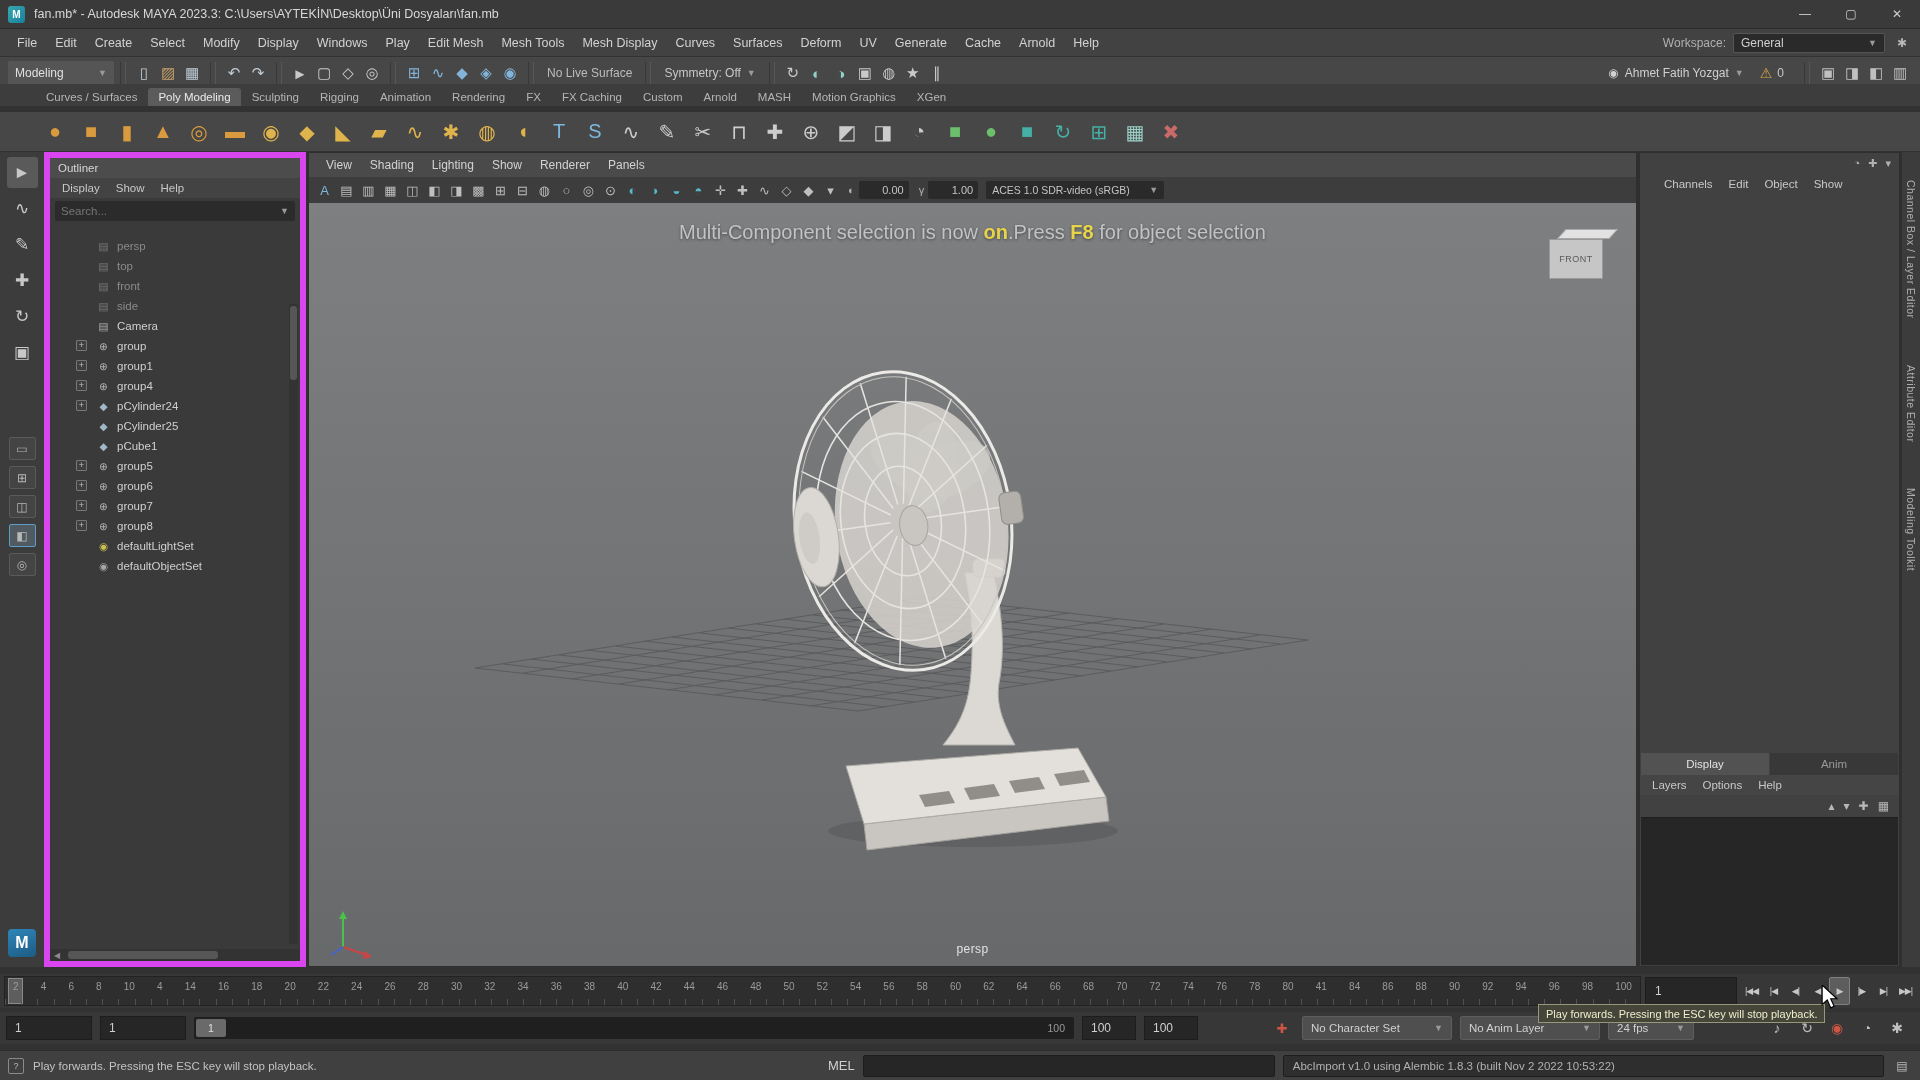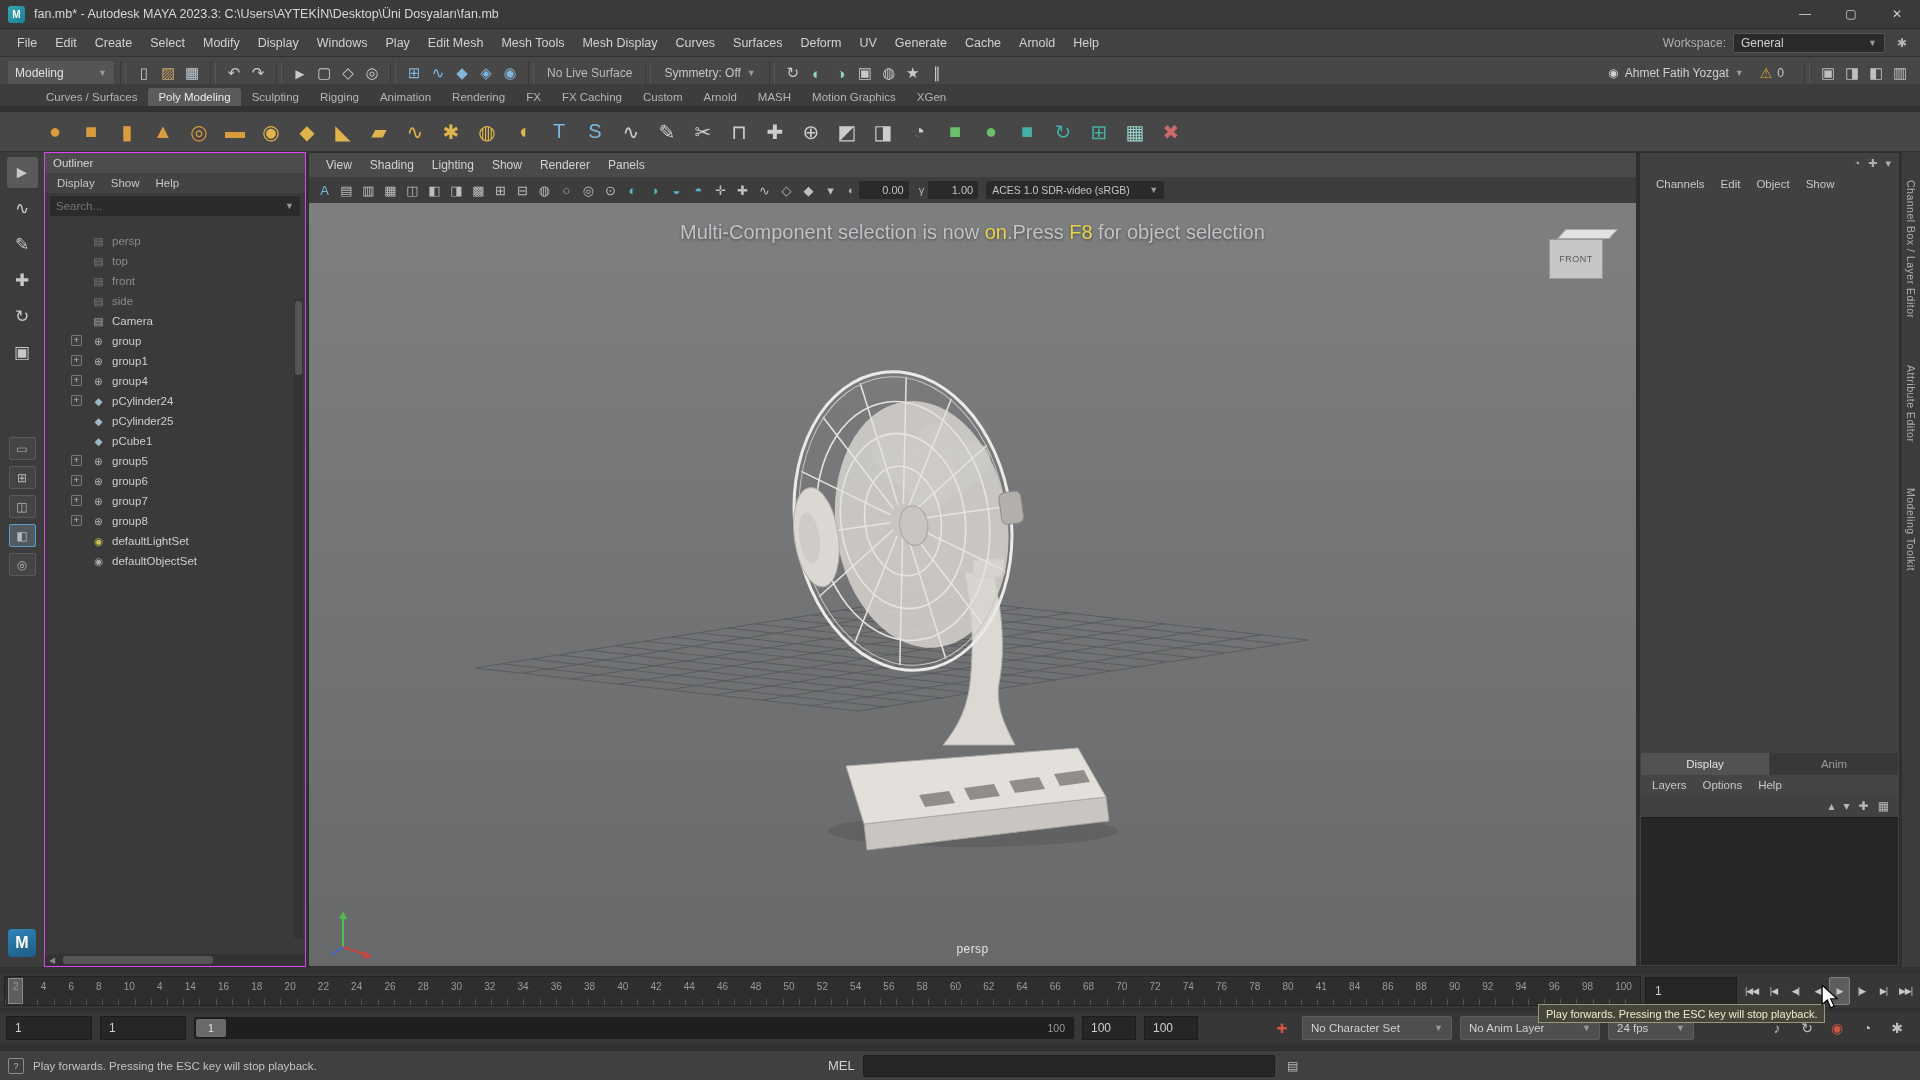--- a/index.html
+++ b/index.html
@@ -52,21 +52,21 @@
   .toolbox{position:absolute;left:0;top:0;width:44px;height:815px;background:#3c3c3c;display:flex;flex-direction:column;align-items:center;padding-top:5px;gap:5px}
   .tool{width:31px;height:31px;display:flex;align-items:center;justify-content:center;font-size:17px;color:#c8c8c8;border-radius:3px}
   .tool.active{background:#5a5a5a}
   .layout-group{margin-top:64px;display:flex;flex-direction:column;gap:6px;align-items:center}
   .layout-btn{width:27px;height:23px;border:1px solid #5a5a5a;border-radius:2px;display:flex;align-items:center;justify-content:center;font-size:12px;color:#b8b8b8;background:#444}
   .layout-btn.active{border-color:#5c9ec9;background:#50holder}
   .layout-btn.active{border-color:#5c9ec9;background:#505a60}
   .maya-logo{margin-top:auto;margin-bottom:10px;width:28px;height:28px;border-radius:4px;background:linear-gradient(160deg,#2f86b8,#1d5b85);color:#fff;font-weight:bold;font-size:16px;display:flex;align-items:center;justify-content:center}
 
   
-  .outliner{position:absolute;left:44px;top:0;width:262px;height:815px;background:#3a3a3a;display:flex;flex-direction:column;border:1px solid #d946ef}
+  .outliner{position:absolute;left:44px;top:0;width:262px;height:815px;background:#3a3a3a;display:flex;flex-direction:column;border:6px solid #d946ef}
   .pane-title{height:20px;background:#4c4c4c;display:flex;align-items:center;padding:0 8px;font-size:11.5px;color:#d6d6d6}
   .outliner-menus{height:20px;background:#434343;display:flex;align-items:center;padding:0 4px}
   .om-item{font-size:11.5px;color:#c8c8c8;padding:0 8px;line-height:20px}
   .search-row{height:26px;display:flex;align-items:center;padding:3px 5px}
   .search-box{flex:1;height:20px;background:#2b2b2b;border-radius:2px;display:flex;align-items:center;padding:0 6px;gap:4px}
   .search-box input{flex:1;background:transparent;border:none;outline:none;color:#9a9a9a;font-size:11.5px;font-family:"Liberation Sans",sans-serif}
   .tree{flex:1;position:relative;padding-top:12px;overflow:hidden}
   .tree-item{height:20px;display:flex;align-items:center;padding-left:46px;position:relative;font-size:11.5px;color:#cfcfcf;gap:6px;white-space:nowrap}
   .tree-item.muted{color:#8a8a8a}
   .expander{position:absolute;left:26px;top:4px;width:11px;height:11px;border:1px solid #777;background:#3f3f3f;color:#c0c0c0;font-size:9px;line-height:9px;text-align:center;border-radius:1px;visibility:hidden}
@@ -83,32 +83,32 @@
   .viewport{position:absolute;left:308px;top:0;width:1329px;height:815px;display:flex;flex-direction:column;border:1px solid #2e2e2e}
   .vp-menus{height:24px;background:#4a4a4a;display:flex;align-items:center;padding:0 8px}
   .vp-menu{font-size:12px;color:#d2d2d2;padding:0 9px;line-height:24px}
   .vp-toolbar{height:26px;background:#3d3d3d;display:flex;align-items:center;padding:0 5px;gap:1px}
   .vp-icon{width:21px;height:21px;display:flex;align-items:center;justify-content:center;font-size:13px}
   .vp-field{width:50px;height:18px;margin:0 3px;background:#2a2a2a;border-radius:2px;display:flex;align-items:center;justify-content:flex-end;padding:0 5px;font-size:11px;color:#c4c4c4}
   .vp-field-icon{font-size:11px;color:#b0b0b0;margin-left:6px}
   .vp-colorspace{width:178px;height:18px;margin-left:4px;background:#2a2a2a;border-radius:2px;display:flex;align-items:center;justify-content:space-between;padding:0 6px;font-size:10.5px;color:#c4c4c4;white-space:nowrap}
   .vp-canvas{flex:1;position:relative;background:linear-gradient(#7d7f81,#67696b);overflow:hidden}
   .vp-msg{position:absolute;top:18px;left:0;width:100%;text-align:center;font-size:20px;font-weight:500;color:#c2c3c4;text-shadow:0 1px 3px rgba(0,0,0,.45)}
-  .vp-msg .hl{color:#e8d44a;font-weight:400}
+  .vp-msg .hl{color:#e8d44a;font-weight:700}
   .viewcube{position:absolute;right:31px;top:26px;width:56px;height:50px}
   .vc-top{position:absolute;top:0;left:8px;width:52px;height:10px;background:#e2e2e2;transform:skewX(-42deg);transform-origin:bottom left;border:1px solid #a8a8a8}
   .vc-face{position:absolute;top:10px;left:0;width:54px;height:40px;background:#c6c6c6;border:1px solid #9a9a9a;display:flex;align-items:center;justify-content:center;font-size:9px;color:#5a5a5a;letter-spacing:.5px}
   .persp-label{position:absolute;bottom:10px;left:50%;transform:translateX(-50%);font-size:12px;color:#e2e2e2;letter-spacing:.4px}
   .fan-svg{position:absolute;left:0;top:0}
 
   
   .rightpanel{position:absolute;left:1639px;top:0;width:261px;height:815px;background:#414141;border:1px solid #2e2e2e;display:flex;flex-direction:column}
   .rp-header{height:20px;display:flex;justify-content:flex-end;align-items:center;gap:8px;padding:0 8px}
   .rp-header span{font-size:11px;color:#b0b0b0}
-  .rp-menus{height:22px;display:flex;align-items:center;padding:0 8px}
+  .rp-menus{height:22px;display:flex;align-items:center;padding:0 16px}
   .rp-menu{font-size:11.5px;color:#c8c8c8;padding:0 8px;line-height:22px}
   .rp-empty{margin-top:250px;padding:0 26px;text-align:center;font-size:11.5px;line-height:1.55;color:#b4b4b4}
   .rp-bottom{margin-top:auto;display:flex;flex-direction:column}
   .layer-tabs{display:flex;height:22px;gap:1px;padding:0 1px}
   .layer-tab{flex:1;text-align:center;line-height:22px;font-size:11.5px;background:#383838;color:#999}
   .layer-tab.active{background:#525252;color:#e2e2e2}
   .layer-menus{height:20px;display:flex;padding:0 4px;background:#454545}
   .layer-menu{font-size:11.5px;color:#c8c8c8;padding:0 8px;line-height:20px}
   .layer-icons{height:22px;display:flex;justify-content:flex-end;align-items:center;gap:9px;padding:0 10px}
   .layer-icons span{font-size:12px;color:#b8b8b8}
@@ -768,19 +768,20 @@
 
 <div class="help-row">
   <div class="help-left">
     <div class="help-icon">?</div>
     <span class="help-text">Play forwards. Pressing the ESC key will stop playback.</span>
   </div>
   <div class="mel-label">
     <span>MEL</span>
   </div>
   <div class="cmd-input"></div>
+  <div class="cmd-output">AbcImport v1.0 using Alembic 1.8.3 (built Nov 2 2022 10:53:22)</div>
   <div class="script-editor-btn">▤</div>
 </div>
 
 <div class="tooltip">Play forwards. Pressing the ESC key will stop playback.</div>
 <svg class="cursor" width="18" height="24" viewBox="0 0 14 21">
   <polygon points="1,0 1,17 5.5,13 8.5,20 11.5,18.5 8.5,12 14,12" fill="#ffffff" stroke="#000000" stroke-width="1"></polygon>
 </svg>
 
 </body></html>

